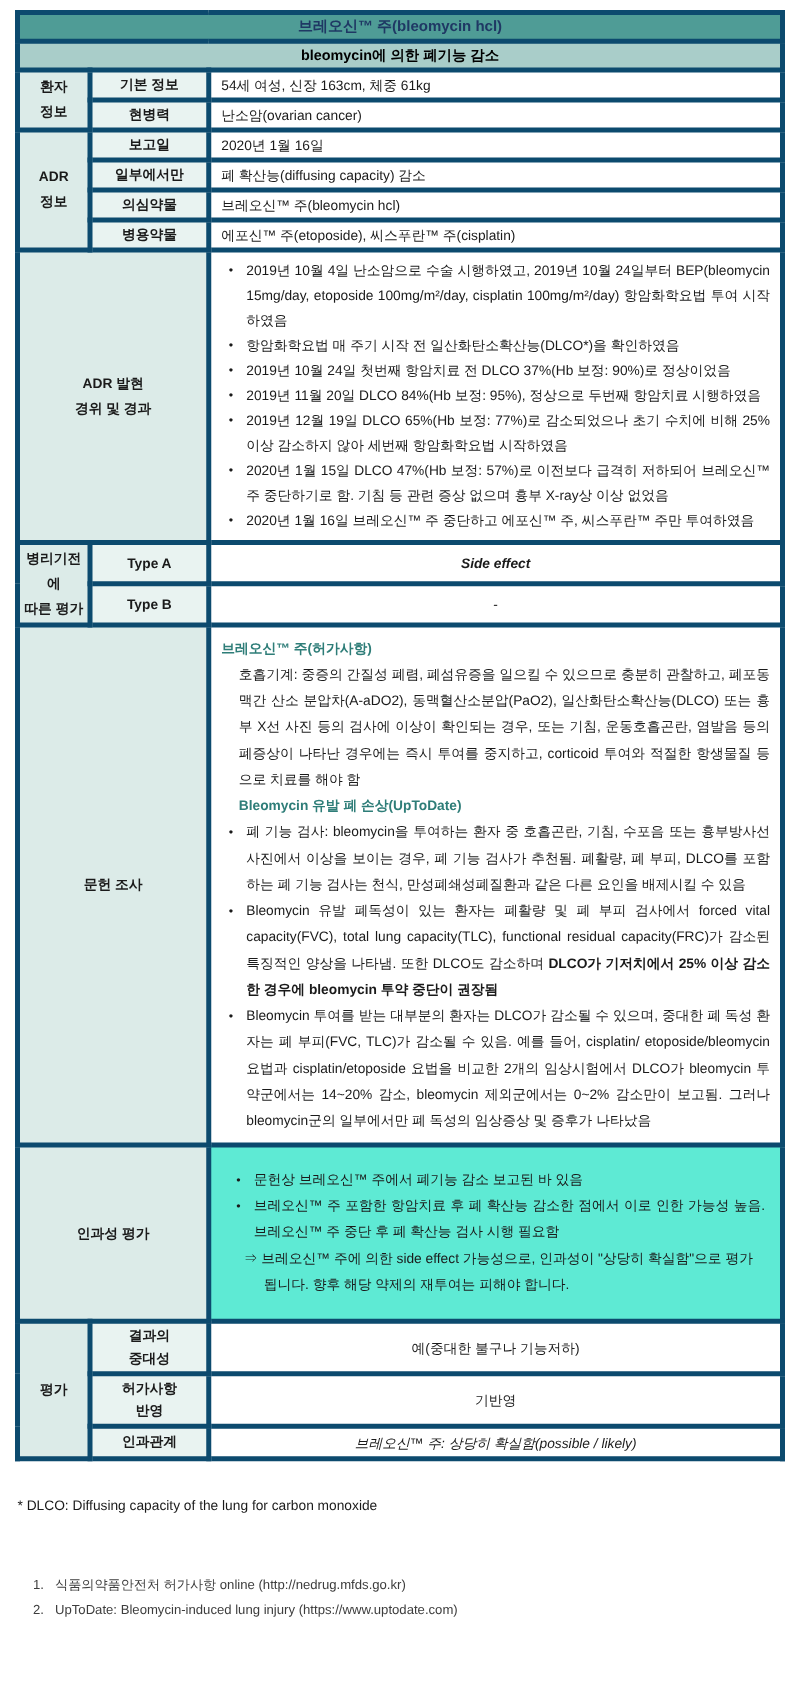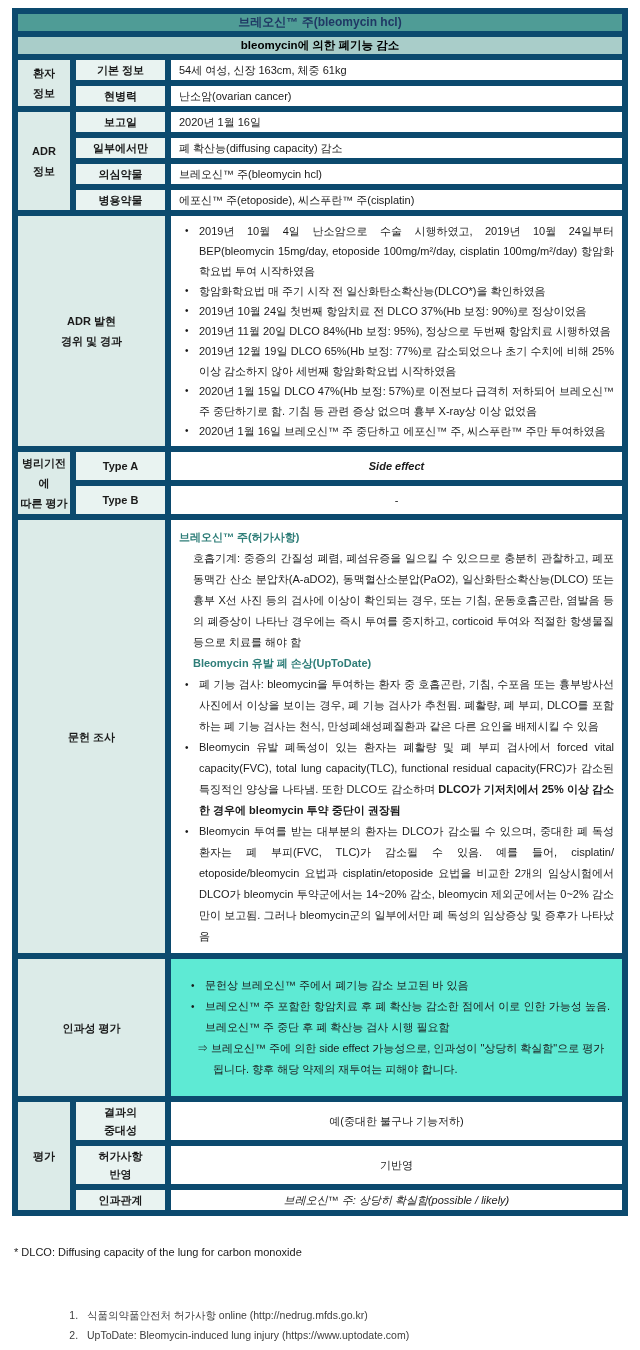--- a/index.html
+++ b/index.html
@@ -9,21 +9,21 @@
   .doc { padding: 8px 12px 0 12px; }
 
   table.adr-table {
     width: 616px;
     border-collapse: collapse;
     border: 2px solid #2f7a75;
     font-size: 11px;
     table-layout: fixed;
   }
   .adr-table td {
-    border: 6px solid #0c4a6e;
+    border: 4px solid #0c4a6e;
     vertical-align: middle;
   }
   .col1 { width: 58px; }
   .col2 { width: 95px; }
 
   .hdr1 {
     background: #4f9c96;
     color: #1f3864;
     font-weight: bold;
     text-align: center;
@@ -105,21 +105,21 @@
     color: #2e7d78;
     font-weight: bold;
     font-size: 11px;
     text-decoration: underline;
   }
   .reference-list {
     margin: 6px 0 0 24px;
     font-size: 10.5px;
     color: #3d3d3d;
   }
-  .reference-list li { line-height: 20px; padding-left: 6px; margin-left: 43px; }
+  .reference-list li { line-height: 20px; padding-left: 6px; }
 </style>
 </head>
 <body>
 
 <div class="doc">
   <table class="adr-table">
     <colgroup>
         <col class="col1">
         <col class="col2">
         <col>

